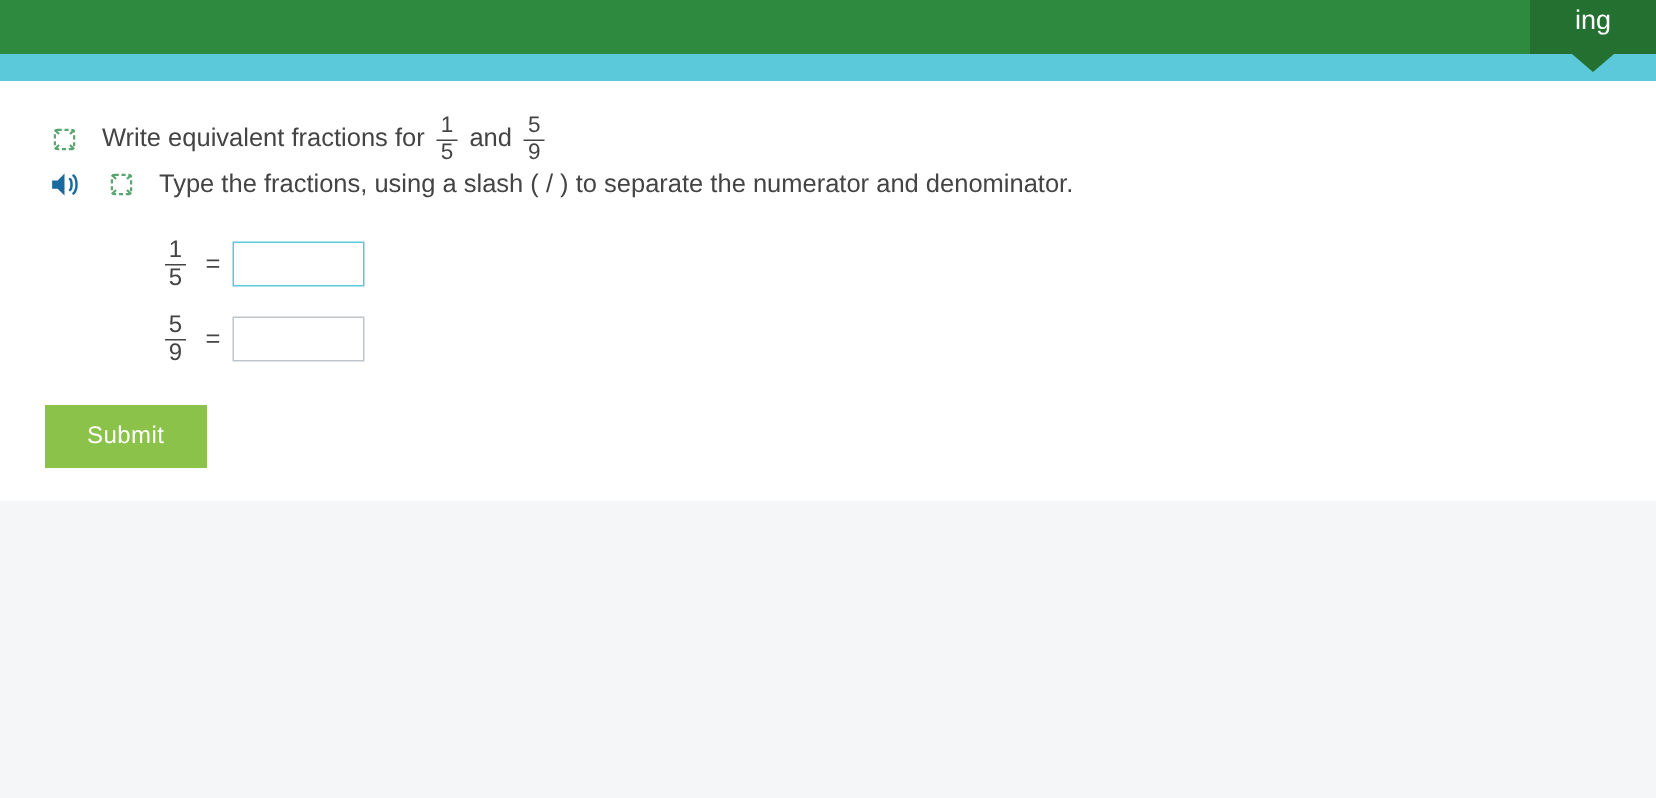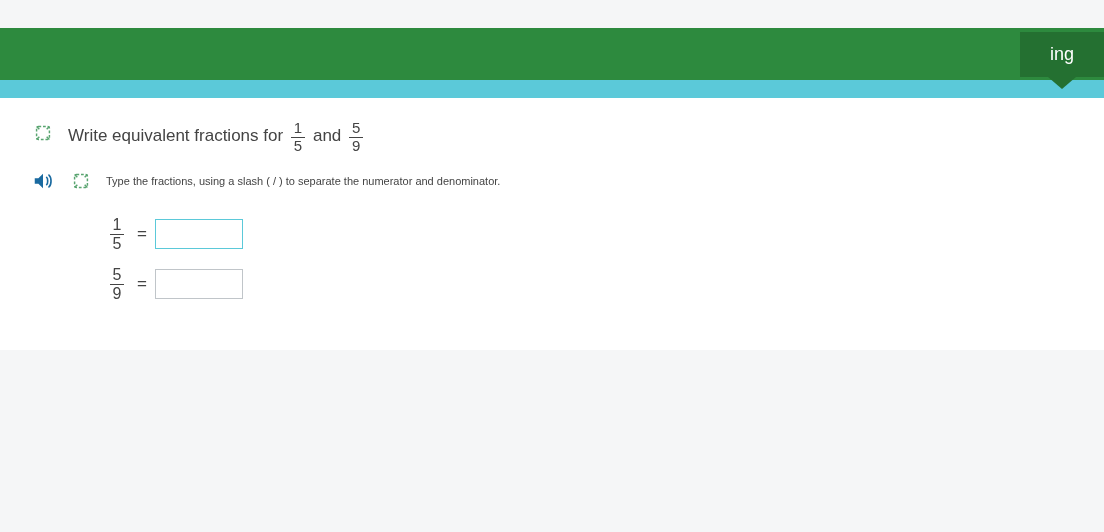--- a/index.html
+++ b/index.html
@@ -9,24 +9,23 @@
     }
     body {
       font-family: 'Segoe UI', Tahoma, Geneva, Verdana, sans-serif;
       background: #f5f6f7;
       width: 1104px;
       height: 532px;
       overflow: hidden;
     }
     .nav-bar {
       display: flex;
-      height: 52px;
+      height: 36px;
       background: #2d8a3e;
-      align-items: center;
-      margin-top: 28px;
+      align-items: flex-end;
     }
     .nav-tab {
       padding: 12px 30px;
       color: #fff;
       font-size: 18px;
       display: flex;
       align-items: center;
       position: relative;
     }
     .nav-tab-active {
@@ -51,31 +50,31 @@
     .cyan-bar {
       height: 18px;
       background: #5bc9d9;
     }
     .content {
       padding: 22px 30px;
       background: #fff;
     }
     .question-row {
       display: flex;
+      align-items: center;
       gap: 12px;
-      margin-bottom: 14px;
       font-size: 17px;
       color: #444;
     }
     .instruction-row {
       display: flex;
       align-items: center;
       gap: 12px;
       margin-bottom: 22px;
-      font-size: 11px;
+      font-size: 17px;
       color: #444;
     }
     .expand-icon {
       width: 26px;
       height: 26px;
       display: flex;
       align-items: center;
       justify-content: center;
       color: #5aa571;
       flex-shrink: 0;
@@ -212,14 +211,17 @@
     <div class="answer-row">
       <span class="frac">
         <span class="num">5</span>
         <span class="den">9</span>
       </span>
       <span class="eq">=</span>
       <input type="text" class="answer-input" value="" style="">
     </div>
   </div>
 
+  <button class="submit-btn">
+    <span>Submit</span>
+  </button>
 
 </div>
 
 </body></html>

